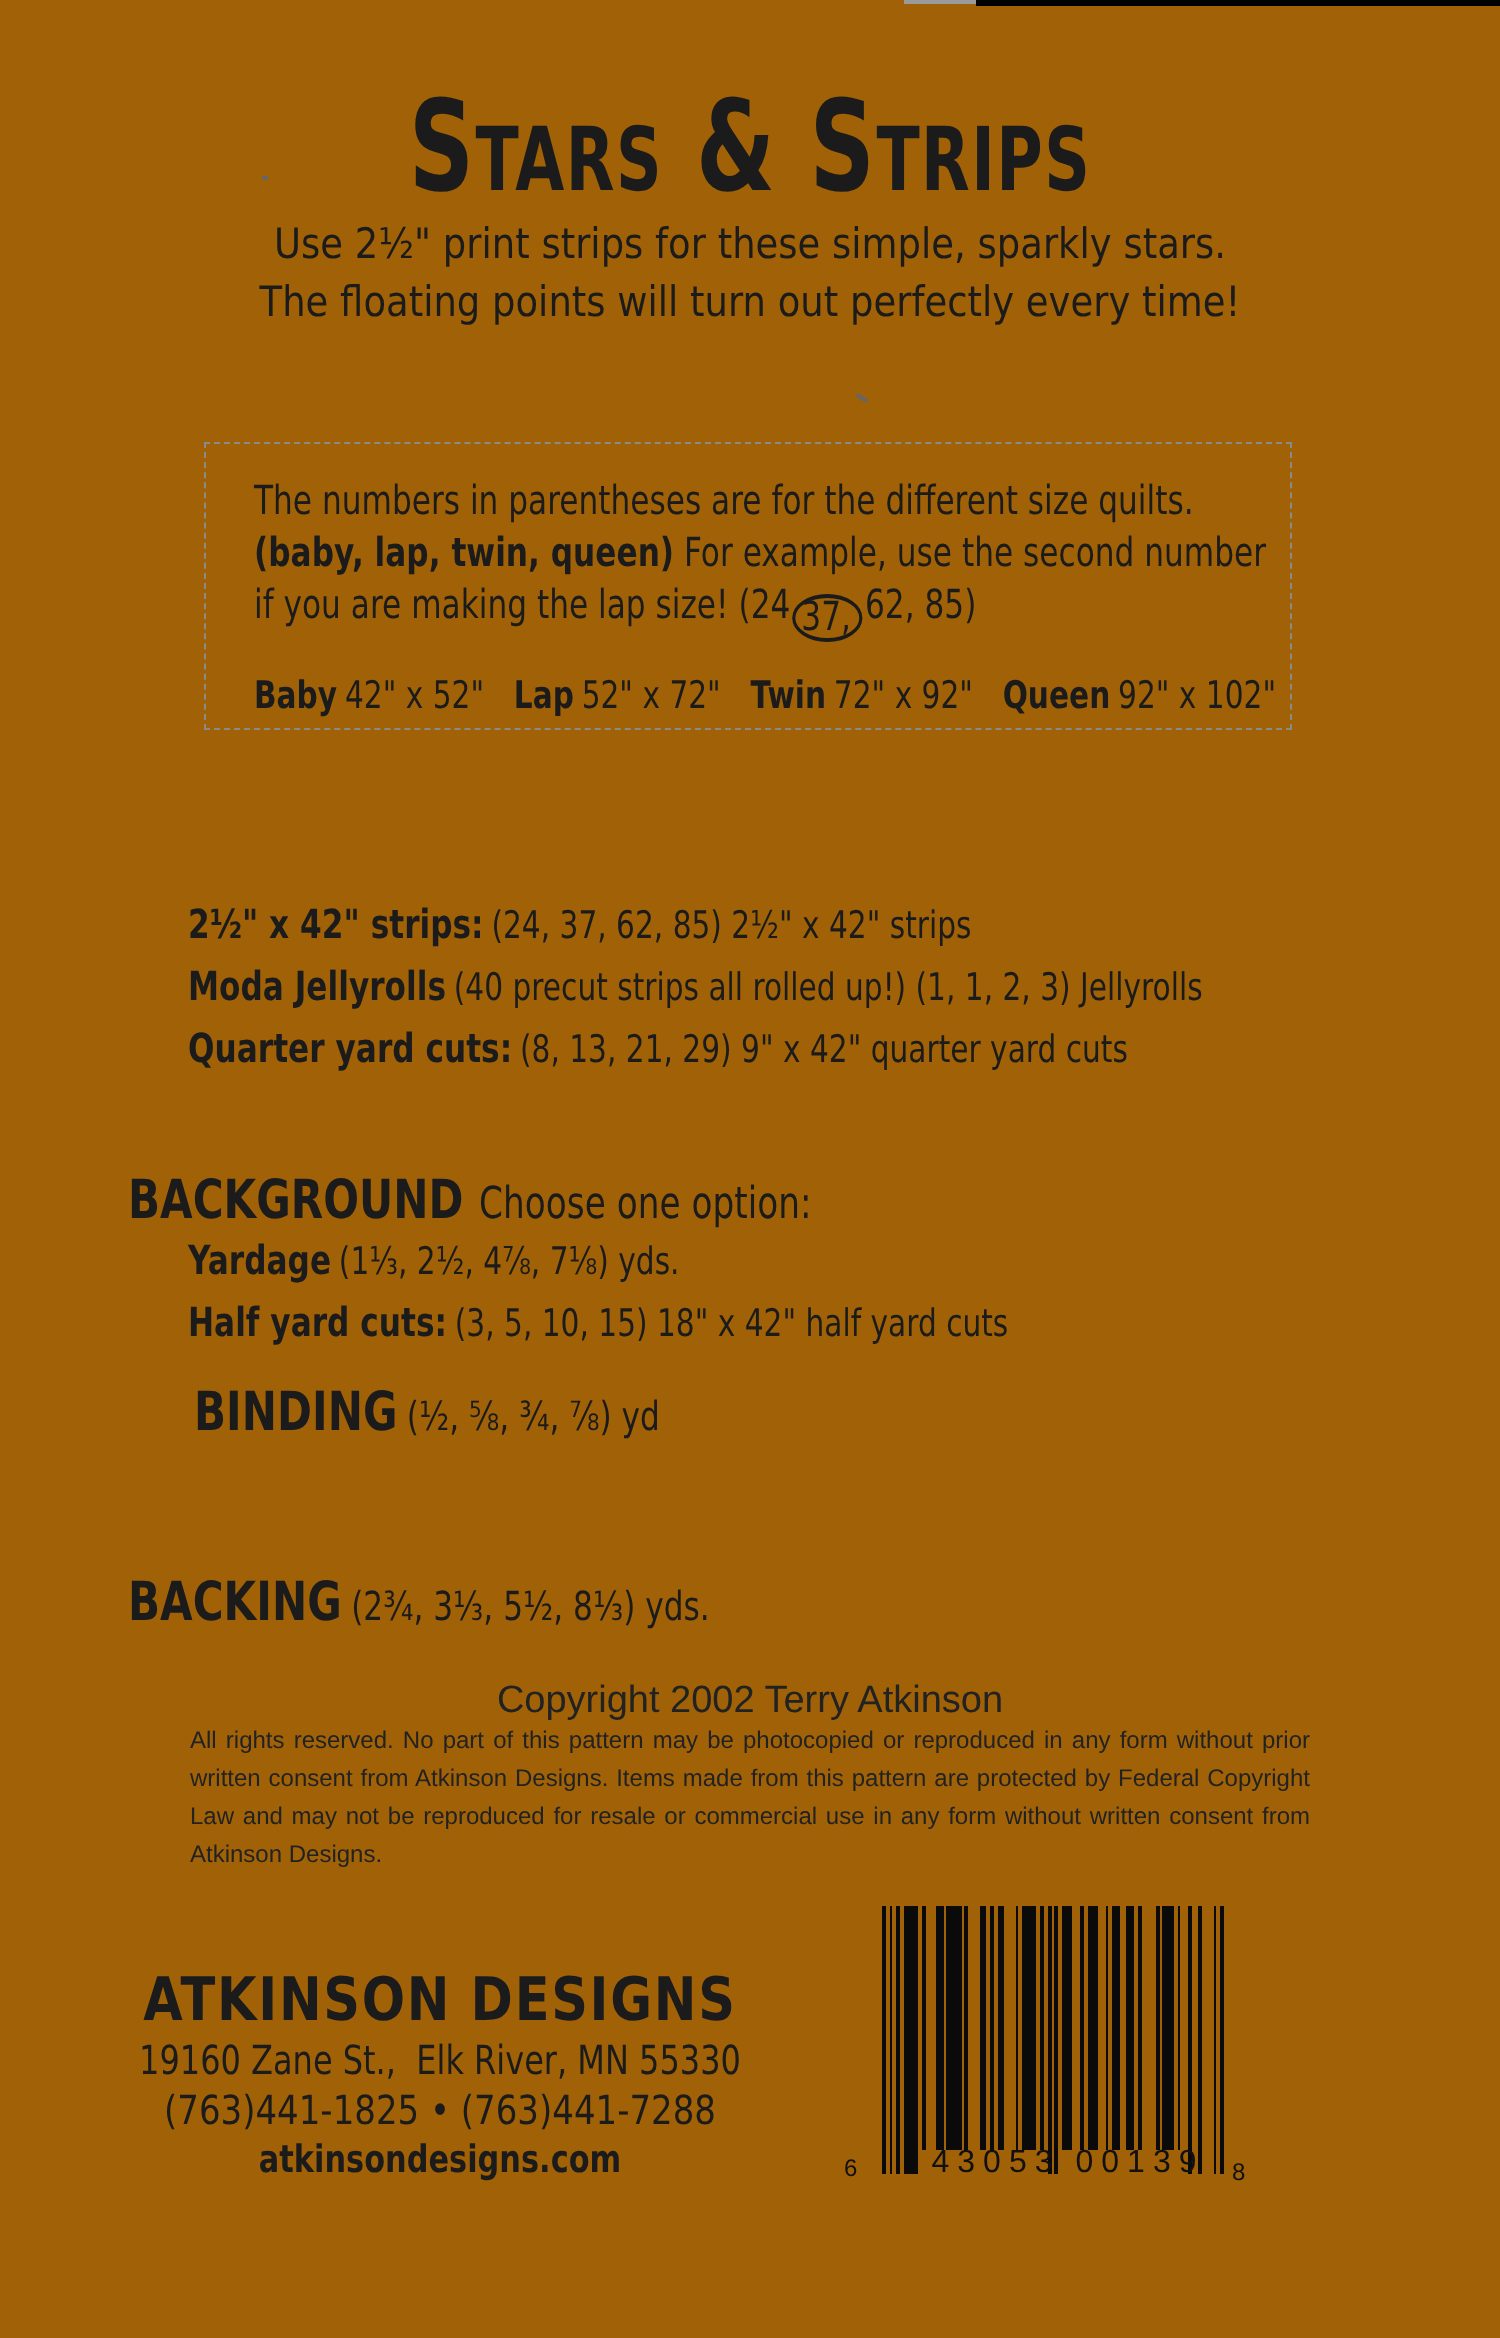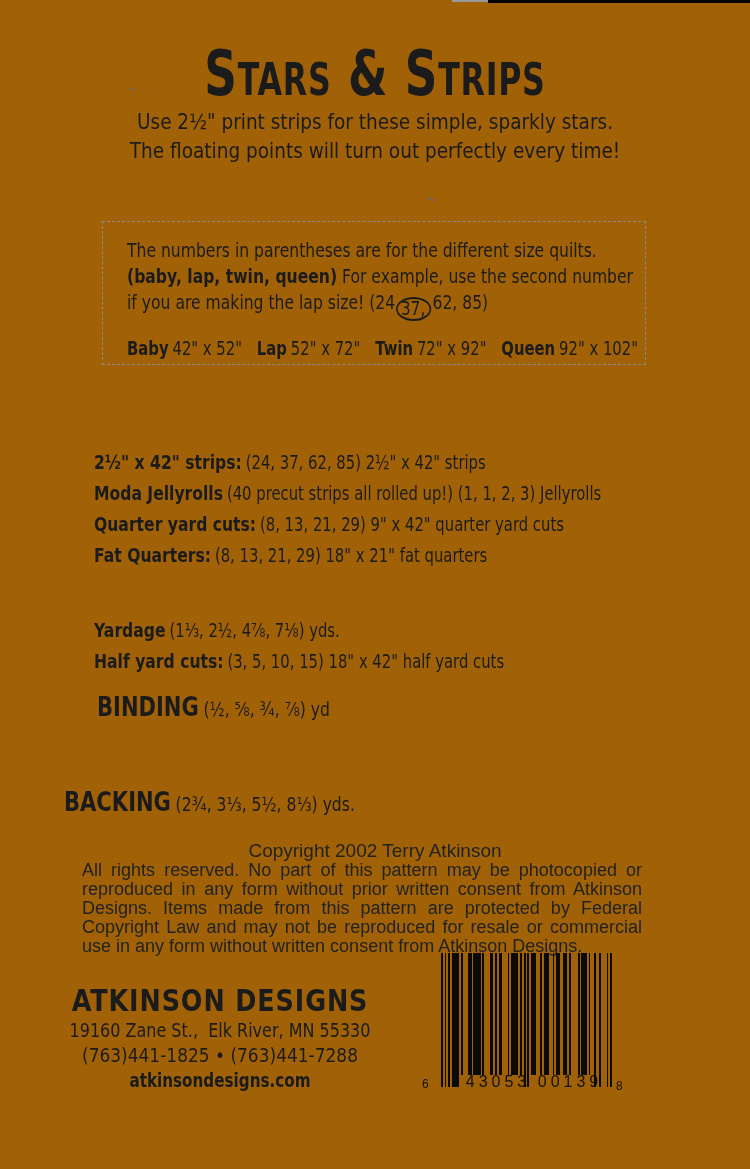--- a/index.html
+++ b/index.html
@@ -54,22 +54,22 @@
 
   .sec-head{font-size:27px;font-weight:700;letter-spacing:0px;}
   .sec-sub{font-size:22px;font-weight:400;margin-left:10px;}
   .item{font-size:19px;}
   .item .b{font-size:20px;margin-right:5px;}
   .inline-head{font-size:27px;font-weight:700;margin-right:6px;}
   .inline-rest{font-size:20px;font-weight:400;}
 
   .copyright-title{top:840px;font-size:19px;}
   .copyright-body{
-    left:82px;top:861px;width:560px;
-    font-size:18px;line-height:19px;
+    left:95px;top:861px;width:560px;
+    font-size:12px;line-height:19px;
     text-align:justify;
   }
 
   .footer-line{left:25px;width:390px;text-align:center;}
   .company{top:983px;font-size:30px;font-weight:700;letter-spacing:1px;}
   .address{top:1018px;font-size:20px;}
   .phones{top:1043px;font-size:20px;}
   .website{top:1069px;font-size:19px;font-weight:700;}
 
   .barcode-wrap{left:420px;top:953px;width:212px;height:145px;}
@@ -115,24 +115,24 @@
 
   <div class="abs hand item" style="left:94px;top:450px;">
     <div class="sqL78"><span class="b">2½" x 42" strips:</span><span>(24, 37, 62, 85) 2½" x 42" strips</span></div>
   </div>
   <div class="abs hand item" style="left:94px;top:481px;">
     <div class="sqL78"><span class="b">Moda Jellyrolls</span><span>(40 precut strips all rolled up!) (1, 1, 2, 3) Jellyrolls</span></div>
   </div>
   <div class="abs hand item" style="left:94px;top:512px;">
     <div class="sqL78"><span class="b">Quarter yard cuts:</span><span>(8, 13, 21, 29) 9" x 42" quarter yard cuts</span></div>
   </div>
-  <div class="abs hand item" style="left:94px;top:543px;">
-    <div class="sqL78"><span class="b">Fat Quarters:</span><span>(8, 13, 21, 29) 18" x 21" fat quarters</span></div>
-  </div>
-
+
+  <div class="abs hand" style="left:64px;top:585px;">
+    <div class="sqL78"><span class="sec-head">BACKGROUND</span><span class="sec-sub">Choose one option:</span></div>
+  </div>
   <div class="abs hand item" style="left:94px;top:618px;">
     <div class="sqL78"><span class="b">Yardage</span><span>(1⅓, 2½, 4⅞, 7⅛) yds.</span></div>
   </div>
   <div class="abs hand item" style="left:94px;top:649px;">
     <div class="sqL78"><span class="b">Half yard cuts:</span><span>(3, 5, 10, 15) 18" x 42" half yard cuts</span></div>
   </div>
 
   <div class="abs hand" style="left:64px;top:691px;margin-left:33px;">
     <div class="sqL78"><span class="inline-head">BINDING</span><span class="inline-rest">(½, ⅝, ¾, ⅞) yd</span></div>
   </div>

